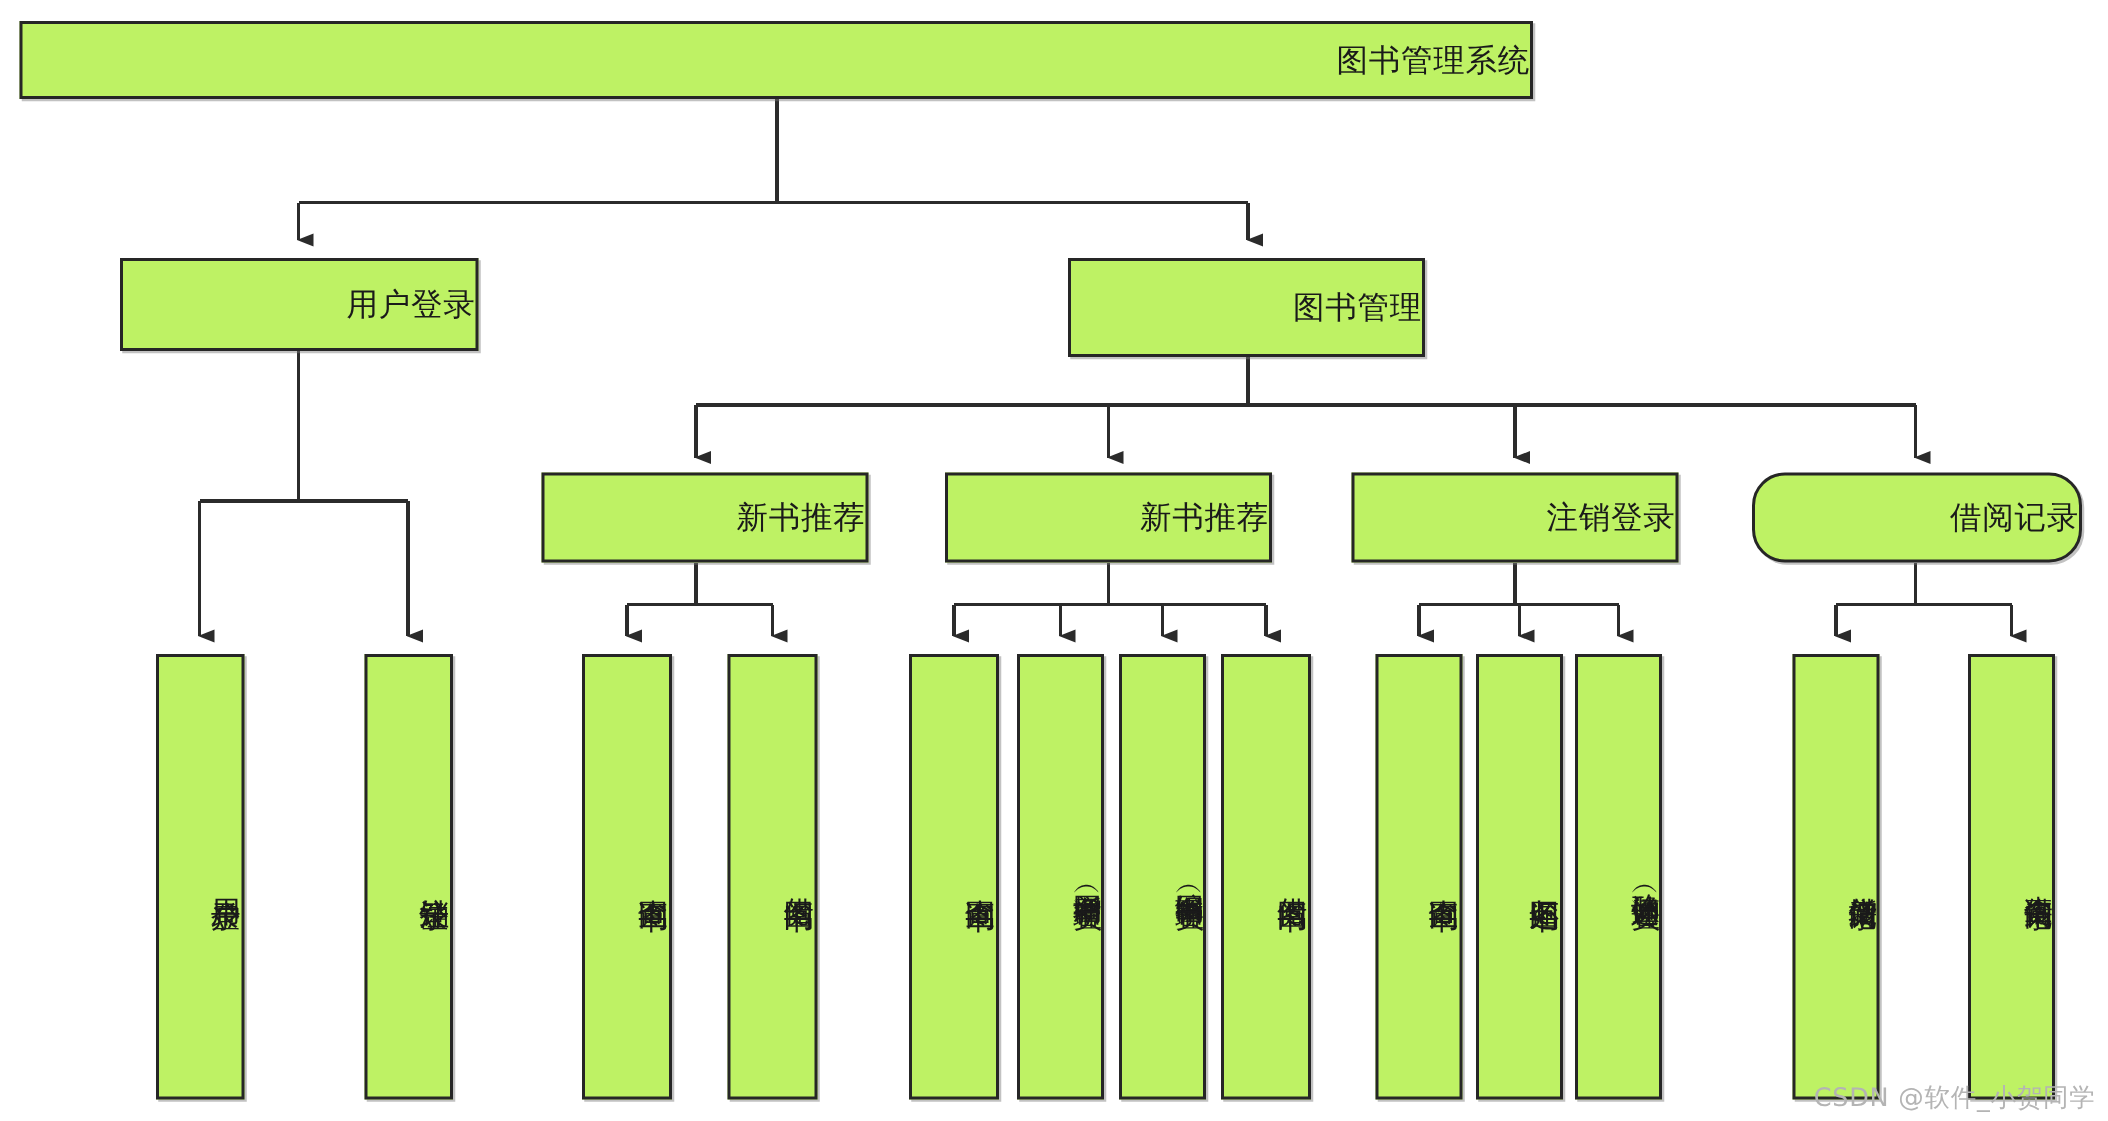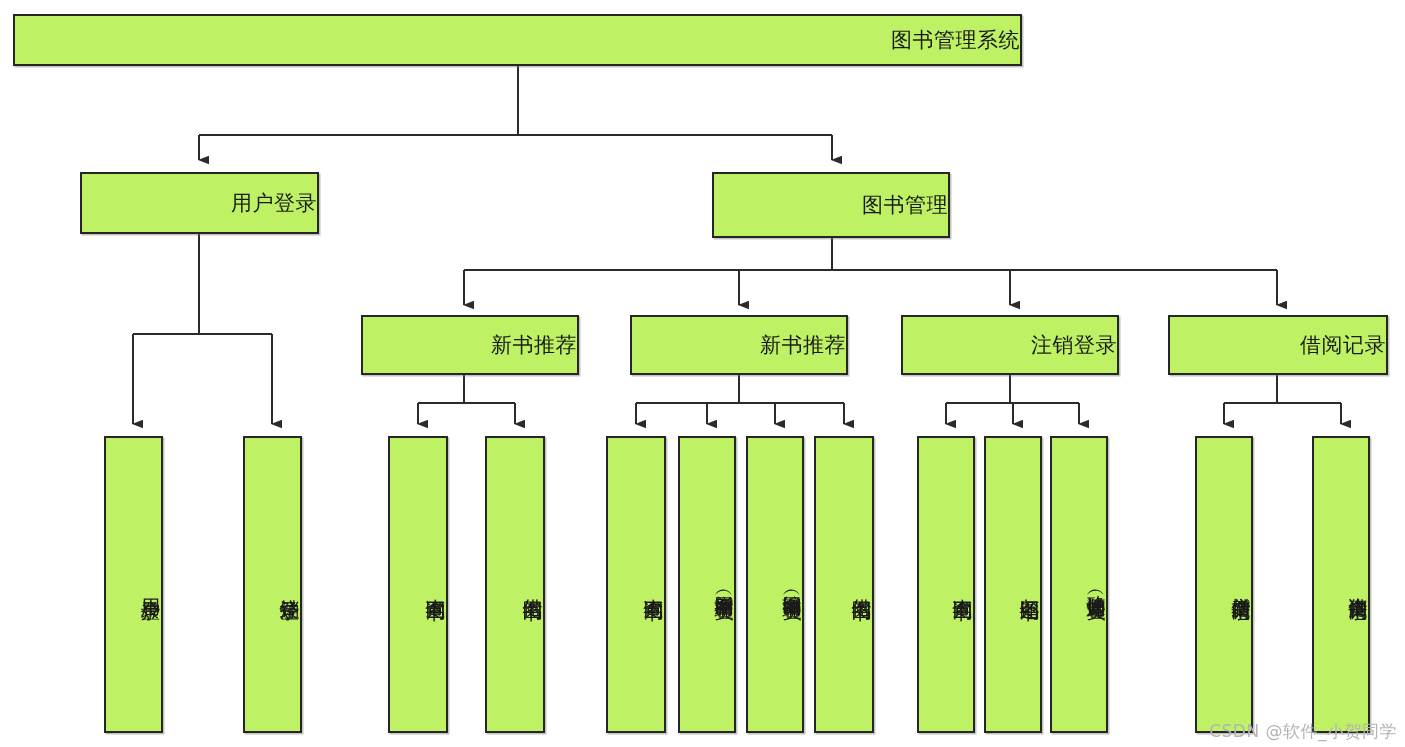--- a/index.html
+++ b/index.html
@@ -137,21 +137,21 @@
 
   <div class="node-box" style="left:361px; top:315px; width:218px; height:60px;">
     <span class="node-label">新书推荐</span>
   </div>
   <div class="node-box" style="left:630px; top:315px; width:218px; height:60px;">
     <span class="node-label">新书推荐</span>
   </div>
   <div class="node-box" style="left:901px; top:315px; width:218px; height:60px;">
     <span class="node-label">注销登录</span>
   </div>
-  <div class="node-box" style="left:1168px; top:315px; width:220px; height:60px;">
+  <div class="node-box" style="left:1168px; top:315px; width:220px; height:60px;border-radius:22px;">
     <span class="node-label">借阅记录</span>
   </div>
 
   <div class="node-box vertical" style="left:104px; top:436px; width:59px; height:297px;">
     <span class="node-label">用户登录</span>
   </div>
   <div class="node-box vertical" style="left:243px; top:436px; width:59px; height:297px;">
     <span class="node-label">注销登录</span>
   </div>
 

